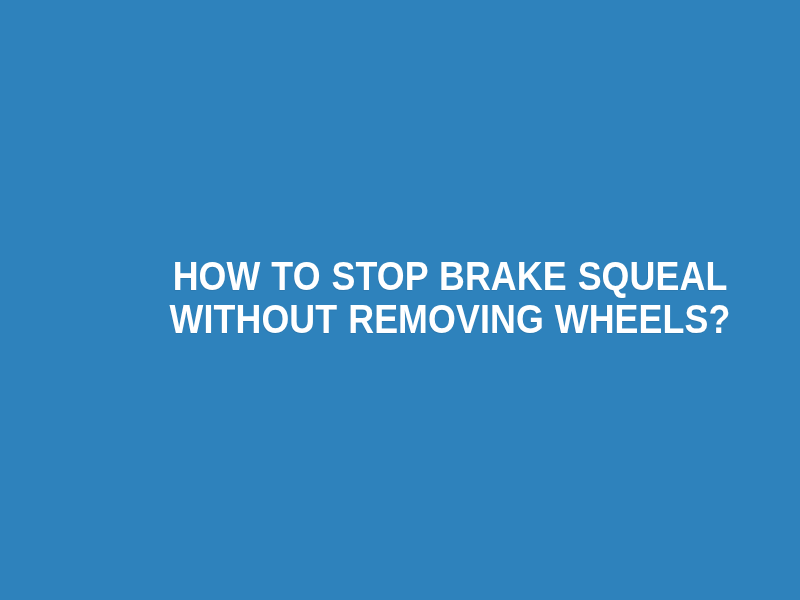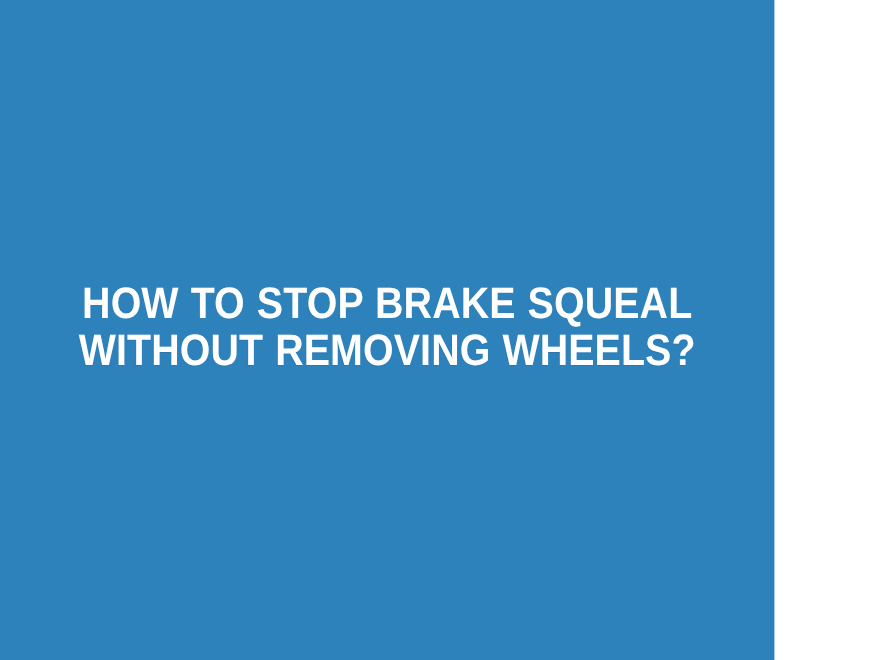--- a/index.html
+++ b/index.html
@@ -11,26 +11,26 @@
   body {
     width: 800px;
     height: 600px;
     overflow: hidden;
     font-family: "Liberation Sans", sans-serif;
   }
 
   
   .featured-card {
     position: relative;
-    width: 704px;
+    width: 800px;
     height: 600px;
     background-color: #2e82bc;
     display: flex;
     align-items: center;
-    justify-content: center;
+    justify-content: flex-end;
     box-sizing: border-box;
   }
 
   
   .headline-block {
     width: 700px;
     text-align: center;
     transform: translateY(-2px);
   }
 

